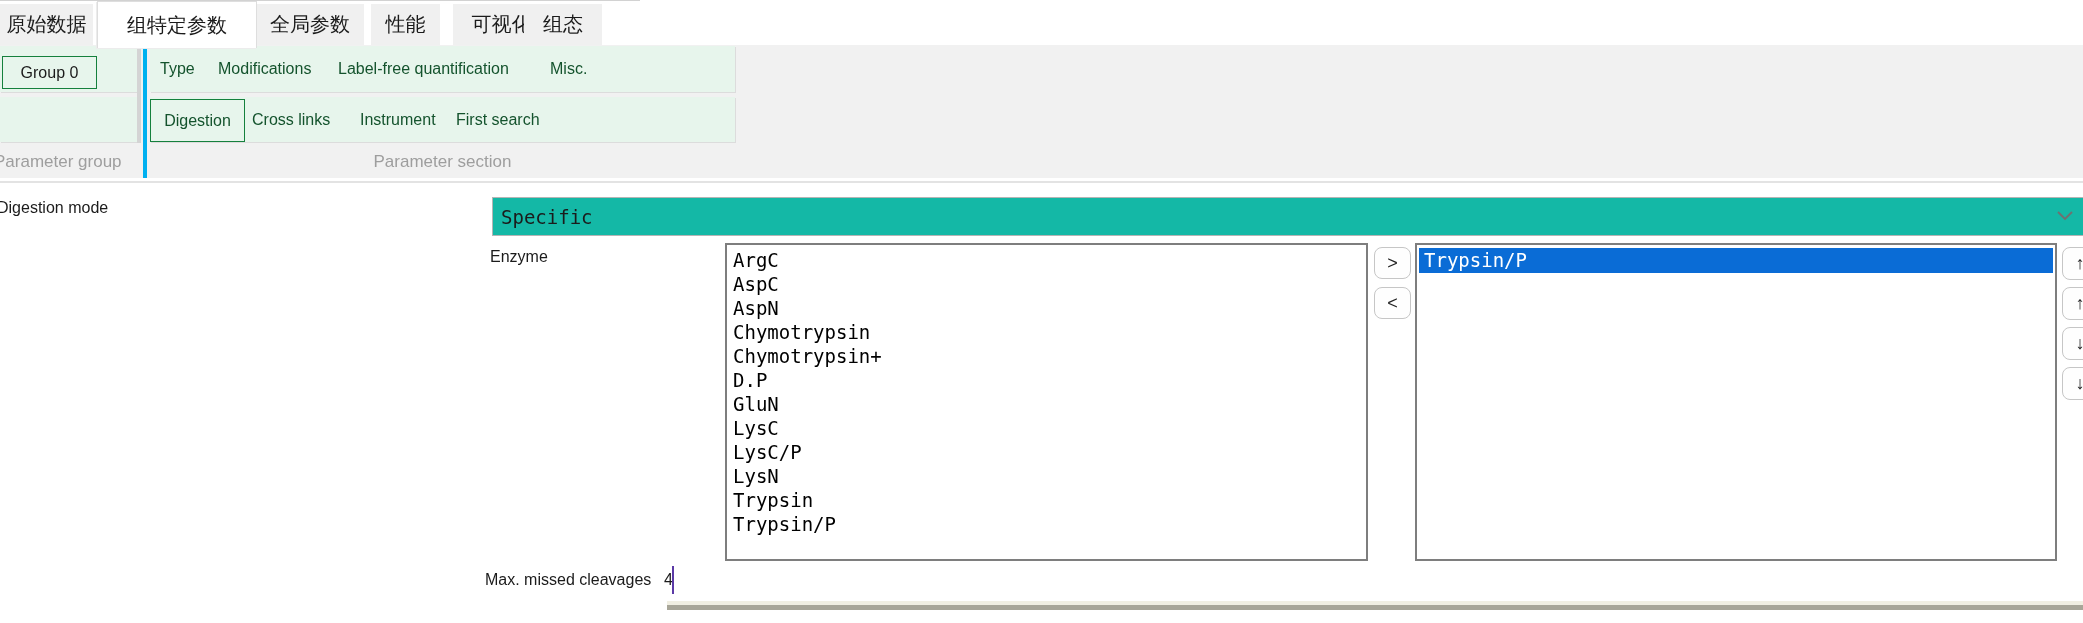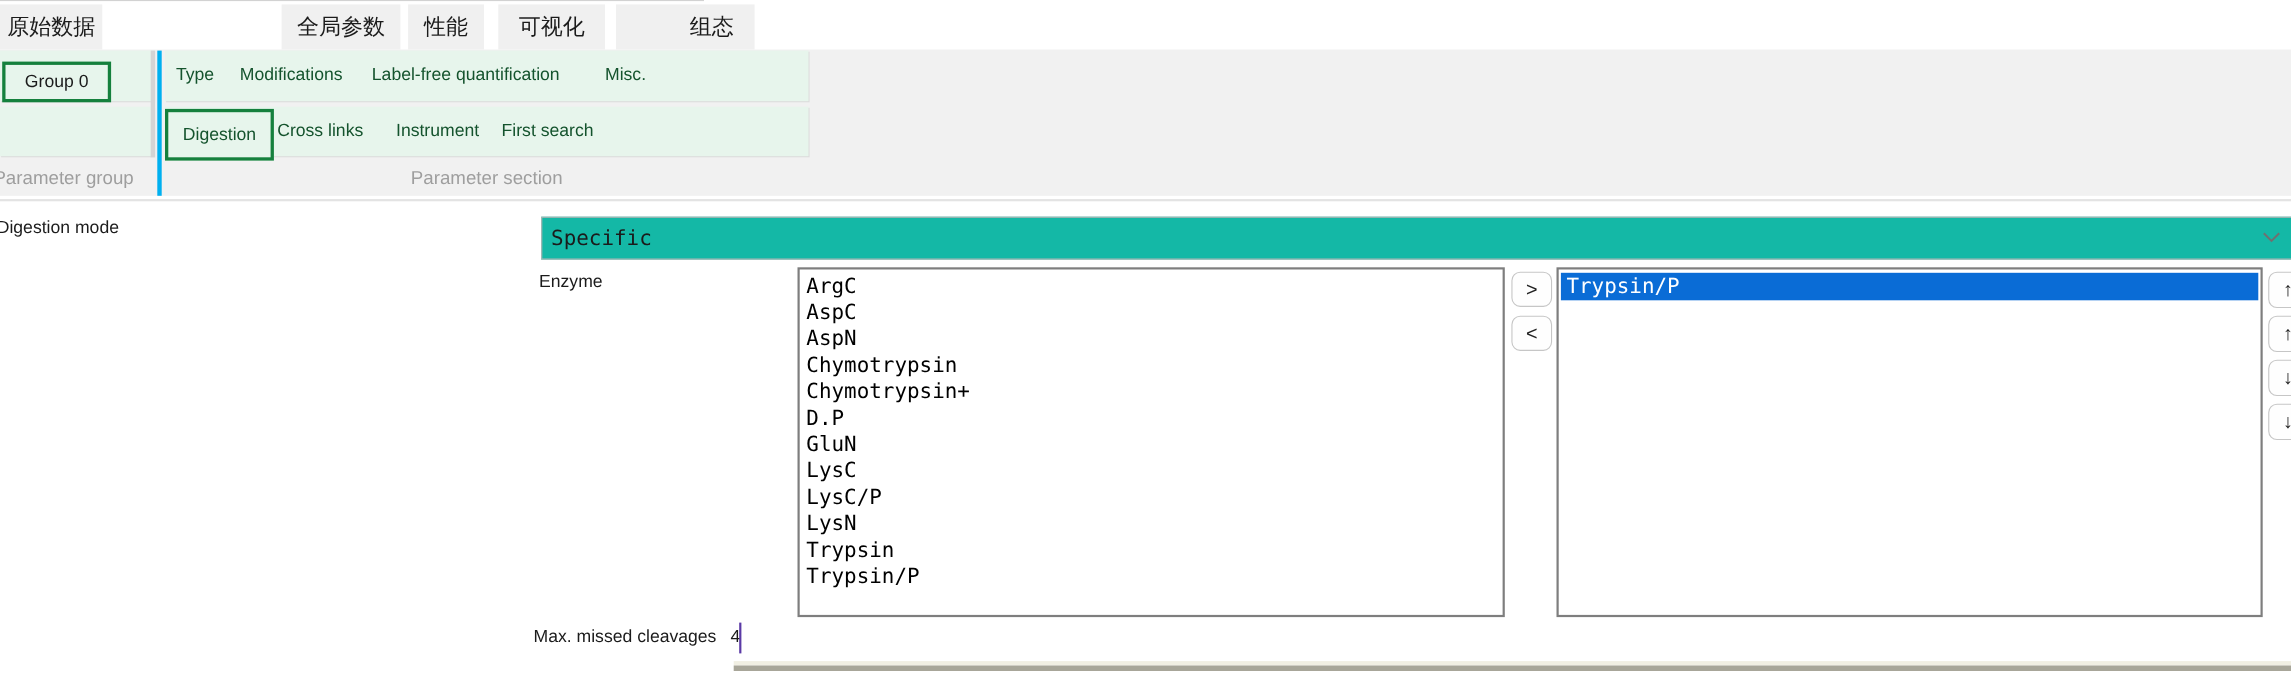--- a/index.html
+++ b/index.html
@@ -9,21 +9,21 @@
   
   .tabline{position:absolute;left:0;top:44;width:640px;height:1px;background:#d2d2d2;}
   .tab{position:absolute;top:4px;height:41px;background:#f0f0f0;display:flex;align-items:center;
        justify-content:center;font-size:20px;white-space:nowrap;z-index:1;}
   .tab.selected{top:1px;height:46px;background:#ffffff;border:1px solid #dedede;border-bottom:none;
        box-shadow:-1px 1px 0 #ececec;z-index:3;}
   
   .band{position:absolute;left:0;top:45px;width:2083px;height:133px;background:#f1f1f1;}
   .mint{position:absolute;background:#e7f5ec;box-shadow:1px 1px 0 #dcdcdc;}
   .subtab{font-size:16px;white-space:nowrap;color:#14532d;}
-  .blue-box{border:3px solid #15803d;display:flex;align-items:center;justify-content:center;}
+  .blue-box{border:1px solid #15803d;display:flex;align-items:center;justify-content:center;}
   .graylabel{color:#9e9e9e;font-size:17px;white-space:nowrap;}
   
   .mono{font-family:"DejaVu Sans Mono","Liberation Mono",monospace;}
   .combo{position:absolute;left:492px;top:197px;width:1590px;height:37px;background:#14b8a6;
          border:1px solid #b5b5b5;display:flex;align-items:center;}
   .combo .val{font-size:19px;padding-left:8px;}
   .listbox{position:absolute;top:243px;height:318px;background:#fff;border:2px solid #7e7e7e;
            box-sizing:border-box;overflow:hidden;}
   .listbox .inner{padding:3px 0 0 6px;}
   .li{font-size:19px;line-height:24px;white-space:nowrap;color:#000;}
@@ -37,24 +37,25 @@
   .underline-light{position:absolute;background:#f1efe3;}
   .underline-dark{position:absolute;background:#a8a699;}
 </style>
 </head>
 <body>
 
 <div id="app">
 
   <div class="tabline"></div>
   <div class="tab" style="left:0;width:93px;">原始数据</div>
+  <div class="tab selected" style="left:97px;width:158px;">组特定参数</div>
   <div class="tab" style="left:256px;width:108px;">全局参数</div>
   <div class="tab" style="left:371px;width:69px;">性能</div>
   <div class="tab" style="left:453px;width:97px;">可视化</div>
-  <div class="tab" style="left:560px;width:78px;padding-left:48px;">组态</div>
+  <div class="tab" style="left:524px;width:78px;">组态</div>
 
   <div class="band"></div>
 
   <div class="mint" style="left:0;top:46px;width:140px;height:46px;"></div>
   <div class="mint" style="left:0;top:97px;width:140px;height:45px;"></div>
   <div class="blue-box" style="position:absolute;left:2px;top:56px;width:93px;height:31px;font-size:16px;">Group 0</div>
   <div class="abs" style="left:137px;top:46px;width:4px;height:97px;background:#d4d4d4;"></div>
   <div class="abs" style="left:143px;top:46px;width:4px;height:132px;background:#00b0f0;"></div>
 
   <div class="mint" style="left:150px;top:46px;width:585px;height:46px;"></div>

